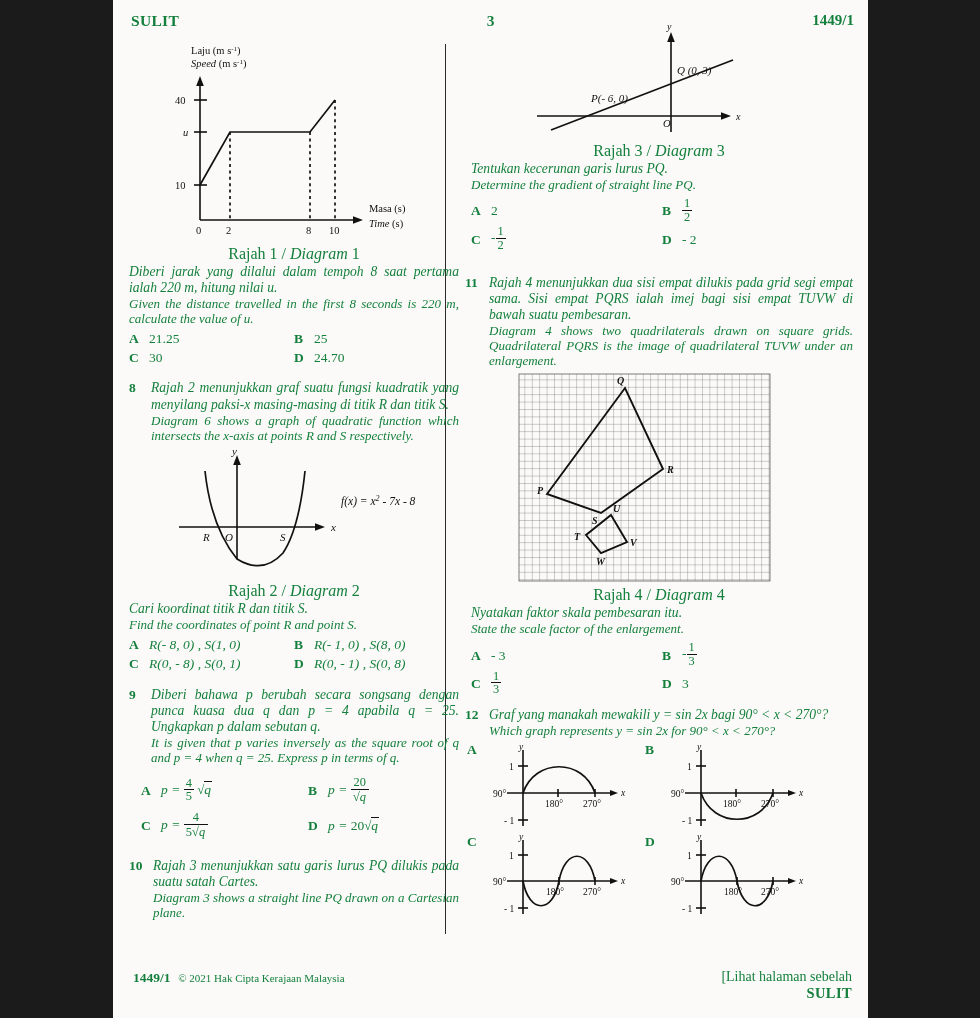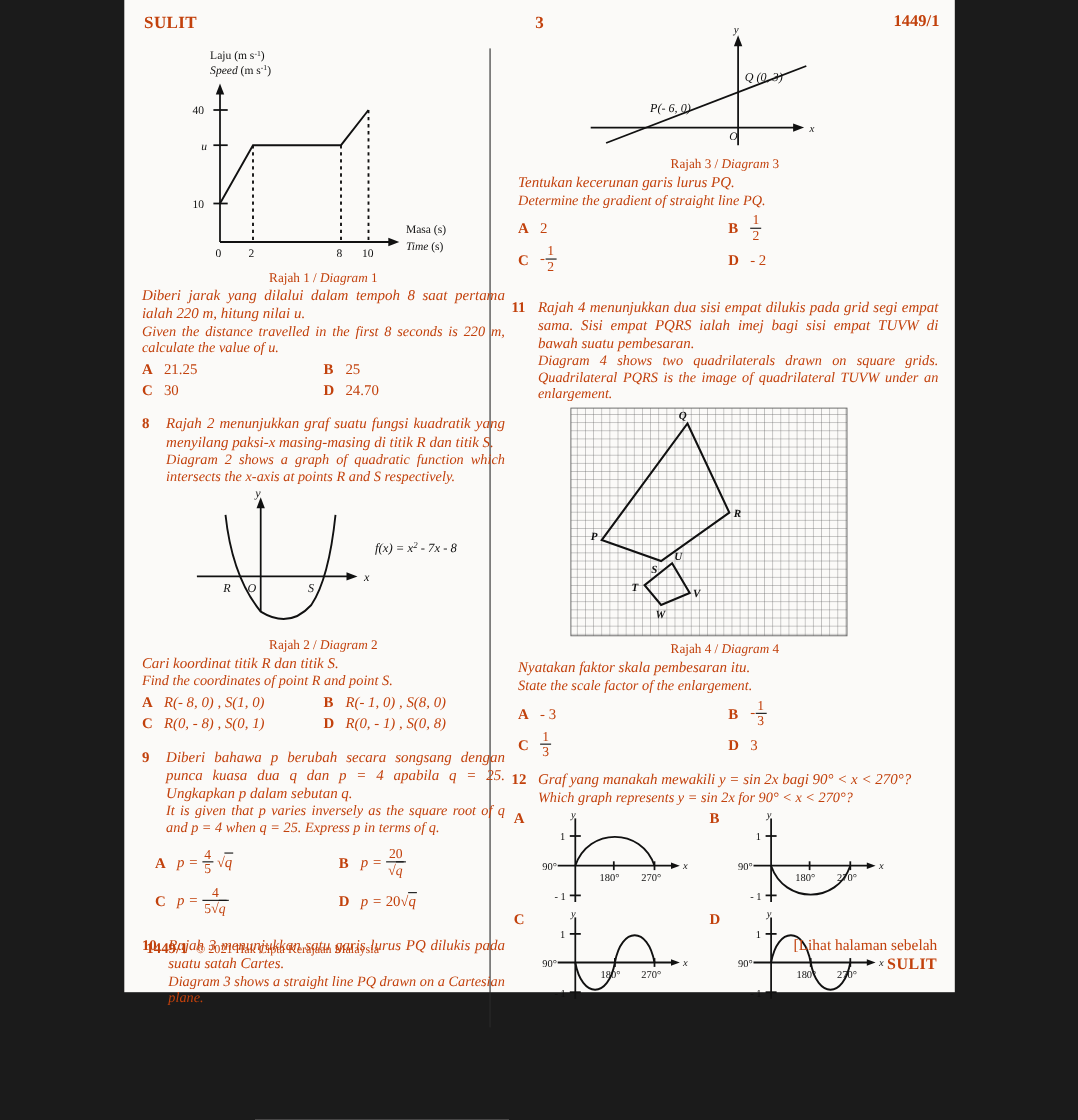--- a/index.html
+++ b/index.html
@@ -6,44 +6,44 @@
   html, body { margin:0; padding:0; }
   body {
     width: 980px; height: 1018px;
     background: #1b1b1b;
     font-family: "Liberation Serif", serif;
     overflow: hidden;
   }
   .page {
     position: absolute;
     left: 113px; top: 0px;
-    width: 755px; height: 902px;
+    width: 755px; height: 1018px;
     background: #fbfaf8;
-    color: #c2410c;
+    color: #15803d;
   }
 
   
   .hdr { position:absolute; left:0; top:12px; width:100%; height:24px; }
   .hdr .sulit { position:absolute; left:18px; top:0; font-weight:bold; font-size:15.5px; letter-spacing:.3px;}
   .hdr .pageno { position:absolute; left:50%; transform:translateX(-50%); top:0; font-weight:bold; font-size:15.5px; }
   .hdr .code { position:absolute; right:14px; top:0; font-weight:bold; font-size:15px; }
 
   
   .col { position:absolute; top:40px; }
   .colL { left:16px; width:330px; }
   .colR { left:352px; width:388px; }
   .divider { position:absolute; left:332px; top:44px; width:1px; height:890px; background:#2a2a2a; }
 
   
   .q { position:relative; margin-bottom:4px; }
   .qnum { position:absolute; left:0; top:0; width:18px; font-weight:bold; font-size:13.5px; }
   .qbody { margin-left:22px; }
   .my  { font-size:13.6px; line-height:1.18; text-align:justify;font-style:italic; }
   .en  { font-size:13px; line-height:1.17; font-style:italic; text-align:justify; }
-  .cap { text-align:center; font-size:12px; margin:3px 0 1px 0; }
+  .cap { text-align:center; font-size:16px; margin:3px 0 1px 0; }
   .cap i { font-style:italic; }
 
   
   .opts { margin-top:3px; }
   .orow { display:flex; }
   .ocell { width:50%; display:flex; align-items:center; min-height:19px; }
   .olab { font-weight:bold; font-size:13.5px; width:20px; flex:0 0 20px; }
   .oval { font-size:13.5px; }
   .oval i { font-style:italic; }
   .frac { display:inline-block; vertical-align:middle; text-align:center; line-height:1.02; font-size:12.4px; position:relative; top:-1px;}
@@ -141,21 +141,21 @@
           <span class="olab">D</span>
           <span class="oval">24.70</span>
         </div>
       </div>
     </div>
 
     <div class="q" style="margin-top:13px;">
       <div class="qnum">8</div>
       <div class="qbody">
         <div class="my">Rajah 2 menunjukkan graf suatu fungsi kuadratik yang menyilang paksi-x masing-masing di titik R dan titik S.</div>
-        <div class="en">Diagram 2 shows a graph of quadratic function which intersects the x-axis at points R and S respectively.</div>
+        <div class="en">Diagram 6 shows a graph of quadratic function which intersects the x-axis at points R and S respectively.</div>
       </div>
     </div>
 
     <div class="fig" style="width:270px;height:125px;margin-left:30px;margin-top:6px;">
       <svg width="270" height="125" viewBox="0 0 270 125">
         <line class="axis" x1="78" y1="110" x2="78" y2="14"></line>
         <polygon points="78,6 74.2,16 81.8,16" fill="#111"></polygon>
         <text class="tlabi" x="73" y="-2" style="font-size:11px;"><tspan x="73" y="6">y</tspan></text>
         <line class="axis" x1="20" y1="78" x2="158" y2="78"></line>
         <polygon points="166,78 156,74.2 156,81.8" fill="#111"></polygon>

